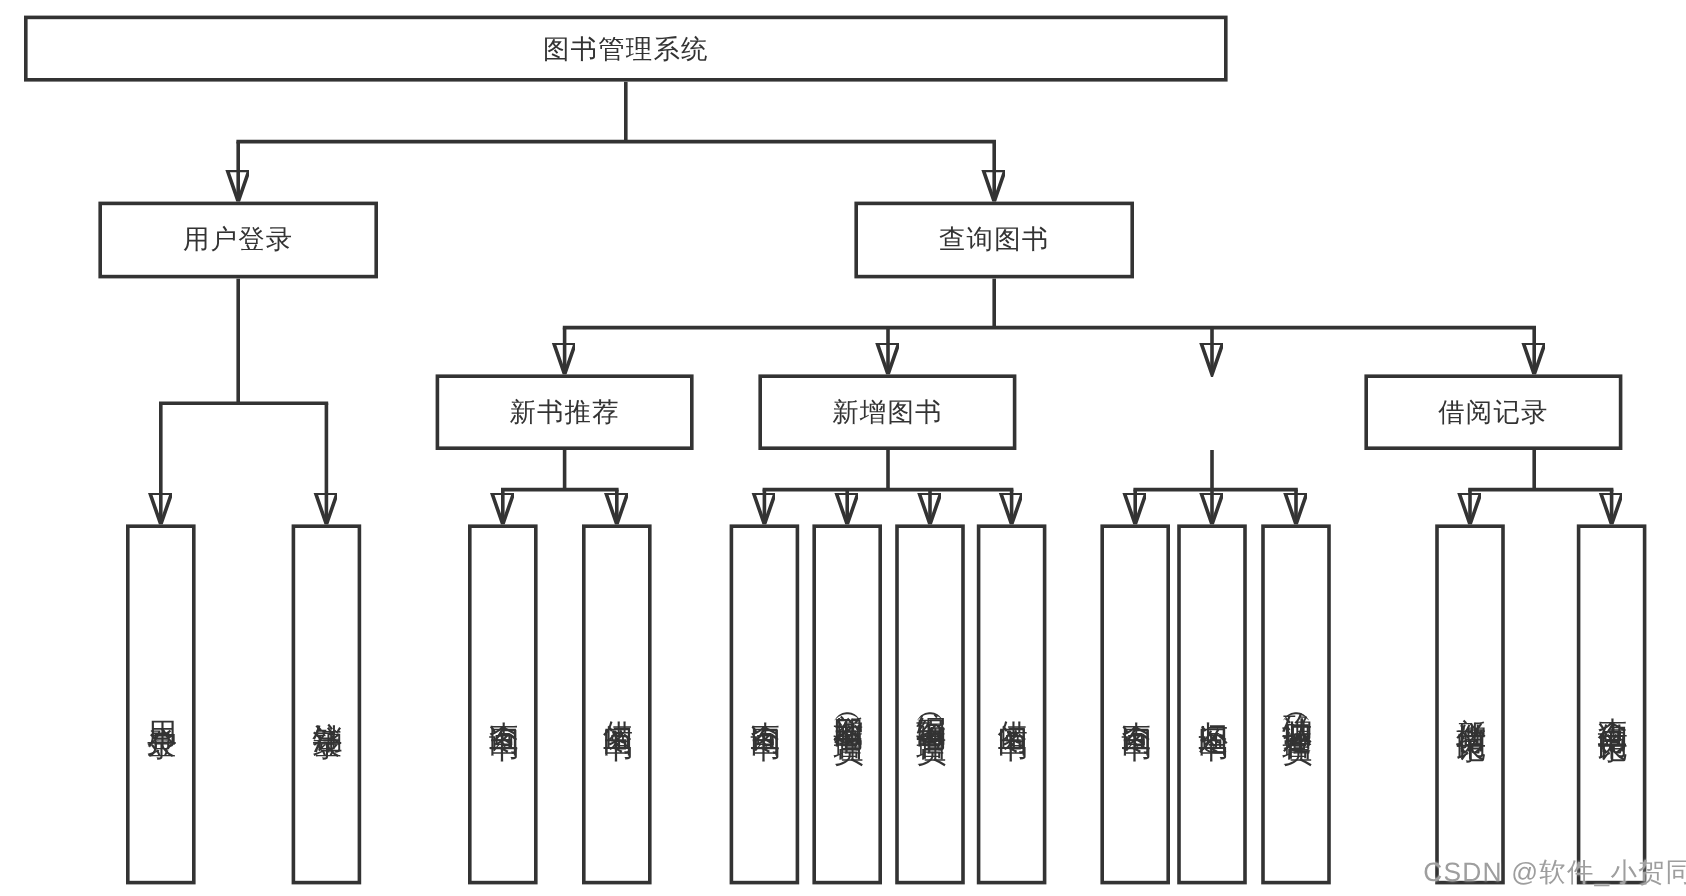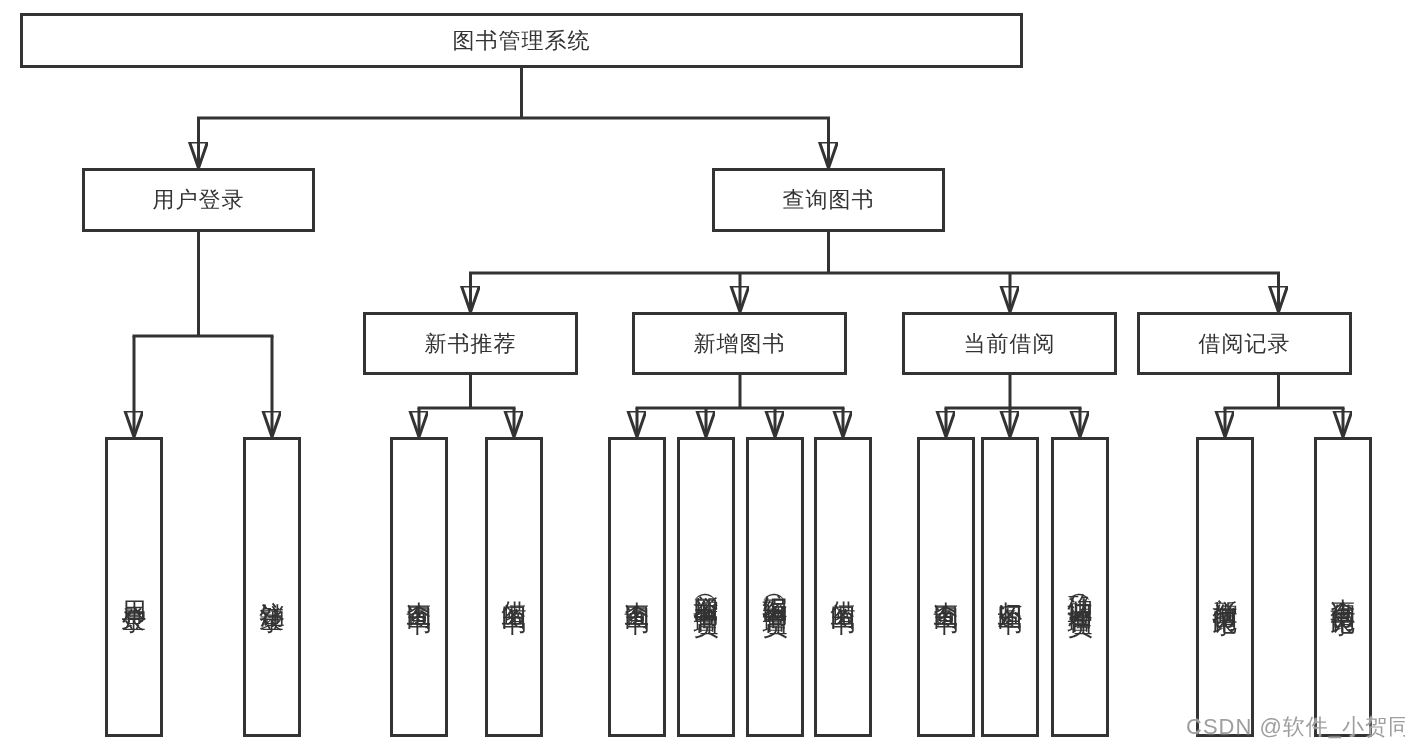--- a/index.html
+++ b/index.html
@@ -153,21 +153,20 @@
     </g>
   </svg>
 
   <div class="box hbox root">图书管理系统</div>
 
   <div class="box hbox l2-a">用户登录</div>
   <div class="box hbox l2-b">查询图书</div>
 
   <div class="box hbox l3 l3-1">新书推荐</div>
   <div class="box hbox l3 l3-2">新增图书</div>
-  <div class="box hbox l3 l3-3">当前借阅</div>
   <div class="box hbox l3 l3-4">借阅记录</div>
 
   <div class="box vbox v1">用户登录</div>
   <div class="box vbox v2">注销登录</div>
 
   <div class="box vbox v3">查询图书</div>
   <div class="box vbox v4">借阅图书</div>
 
   <div class="box vbox v5">查询图书</div>
   <div class="box vbox v6">新增图书（管理员）</div>

